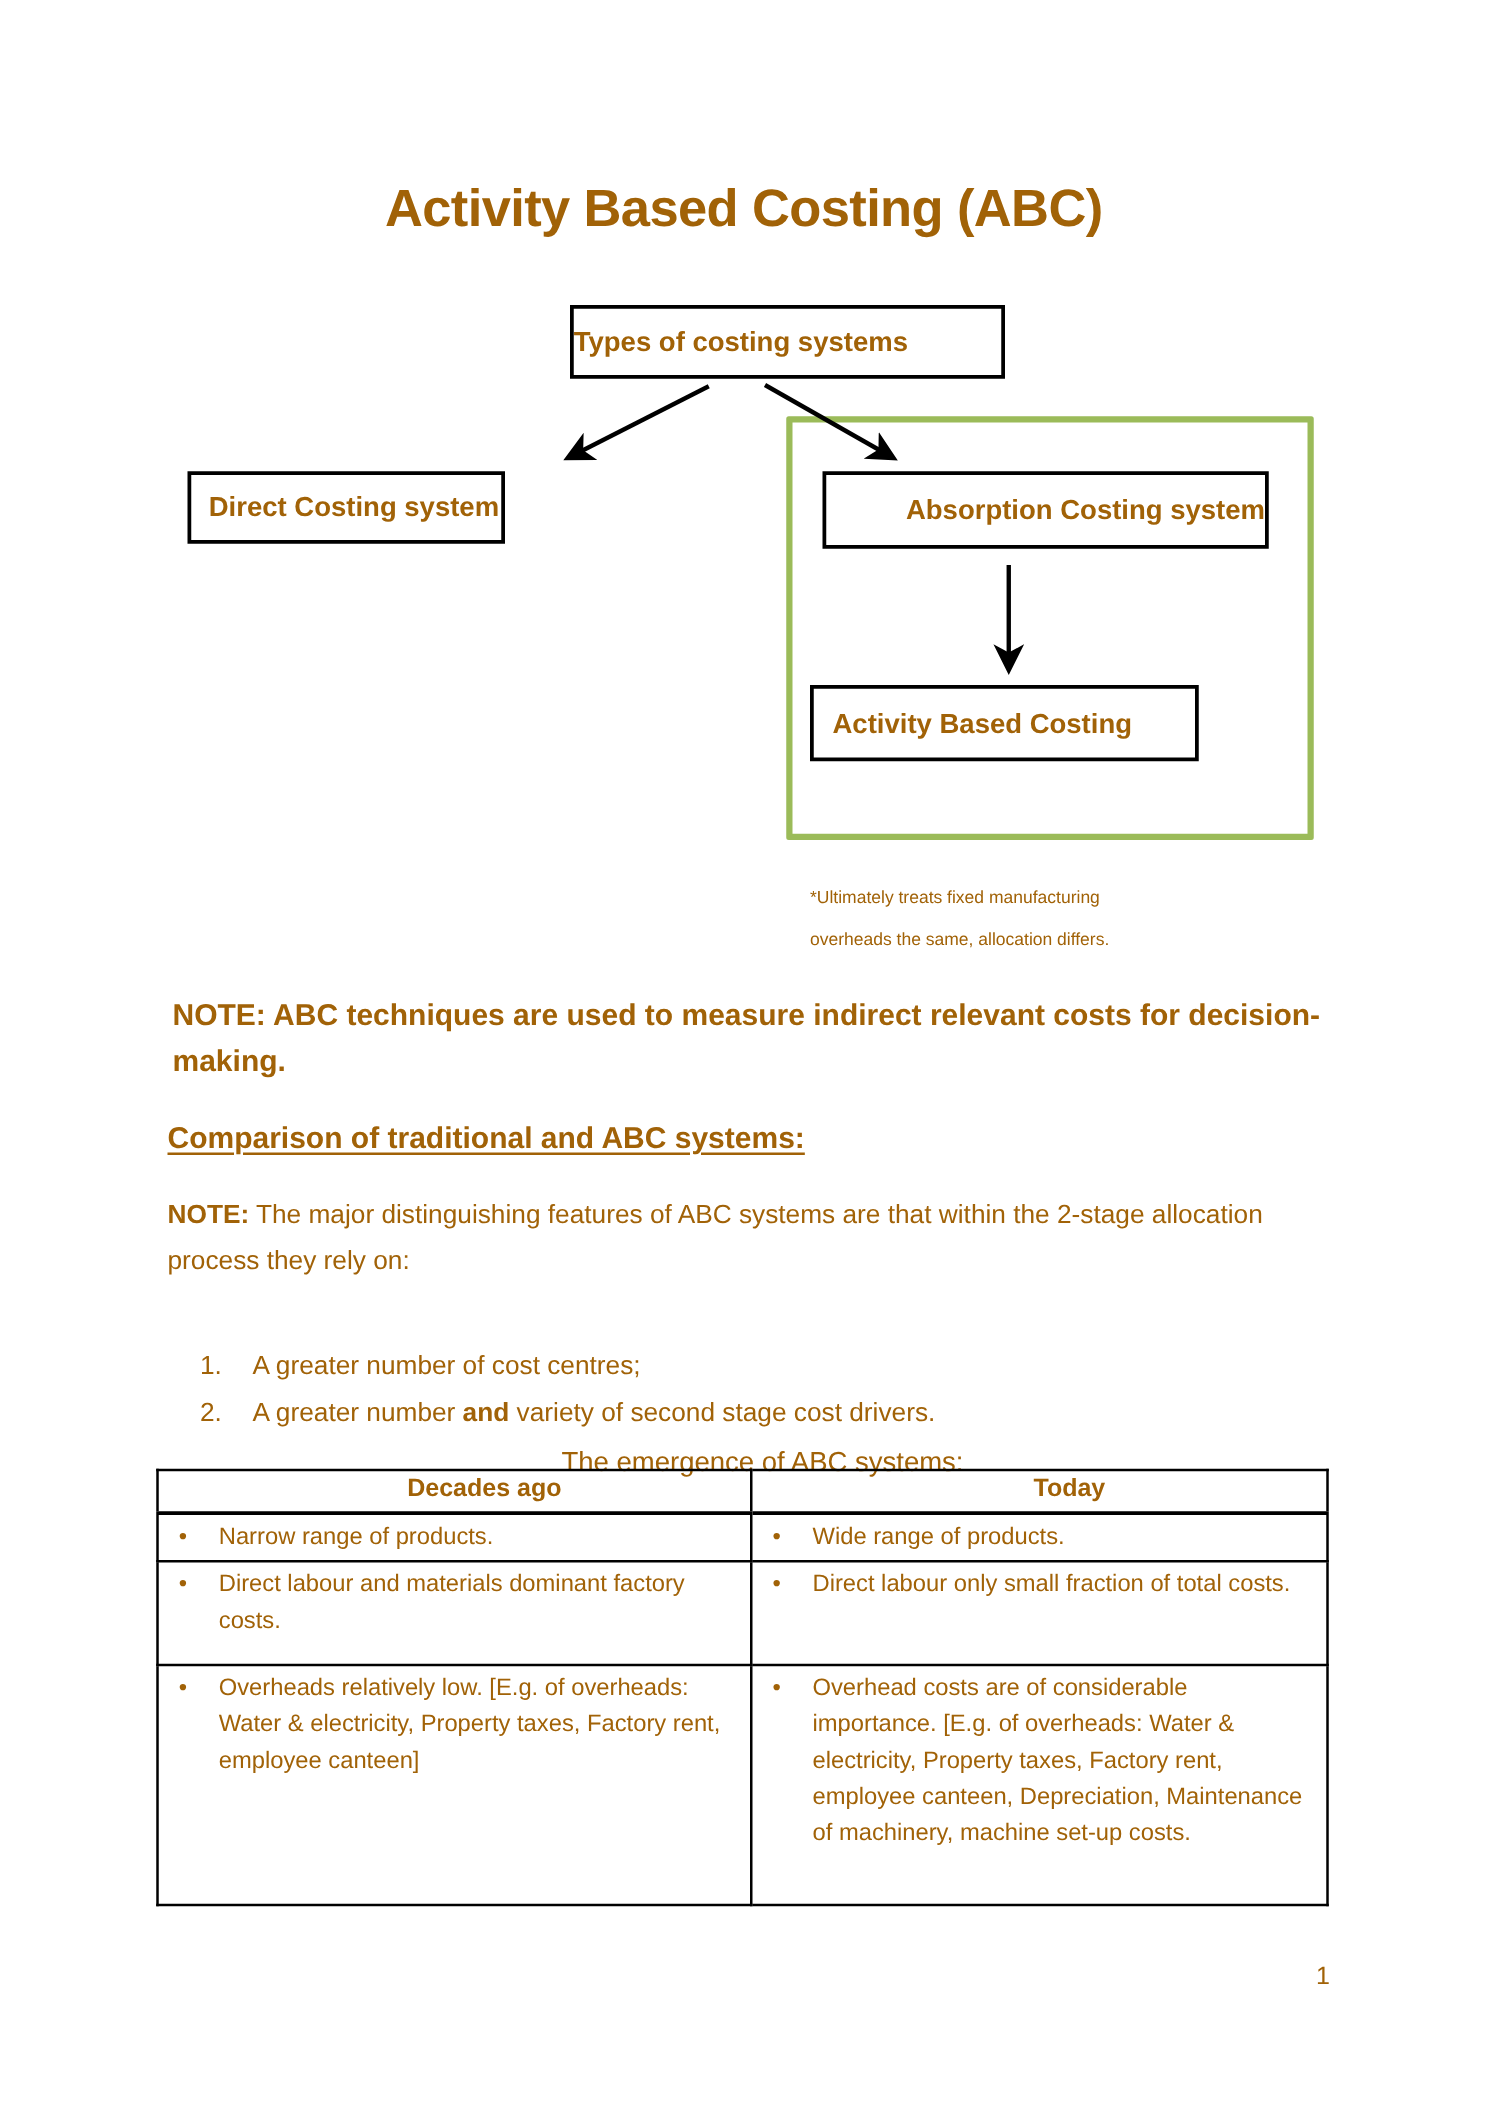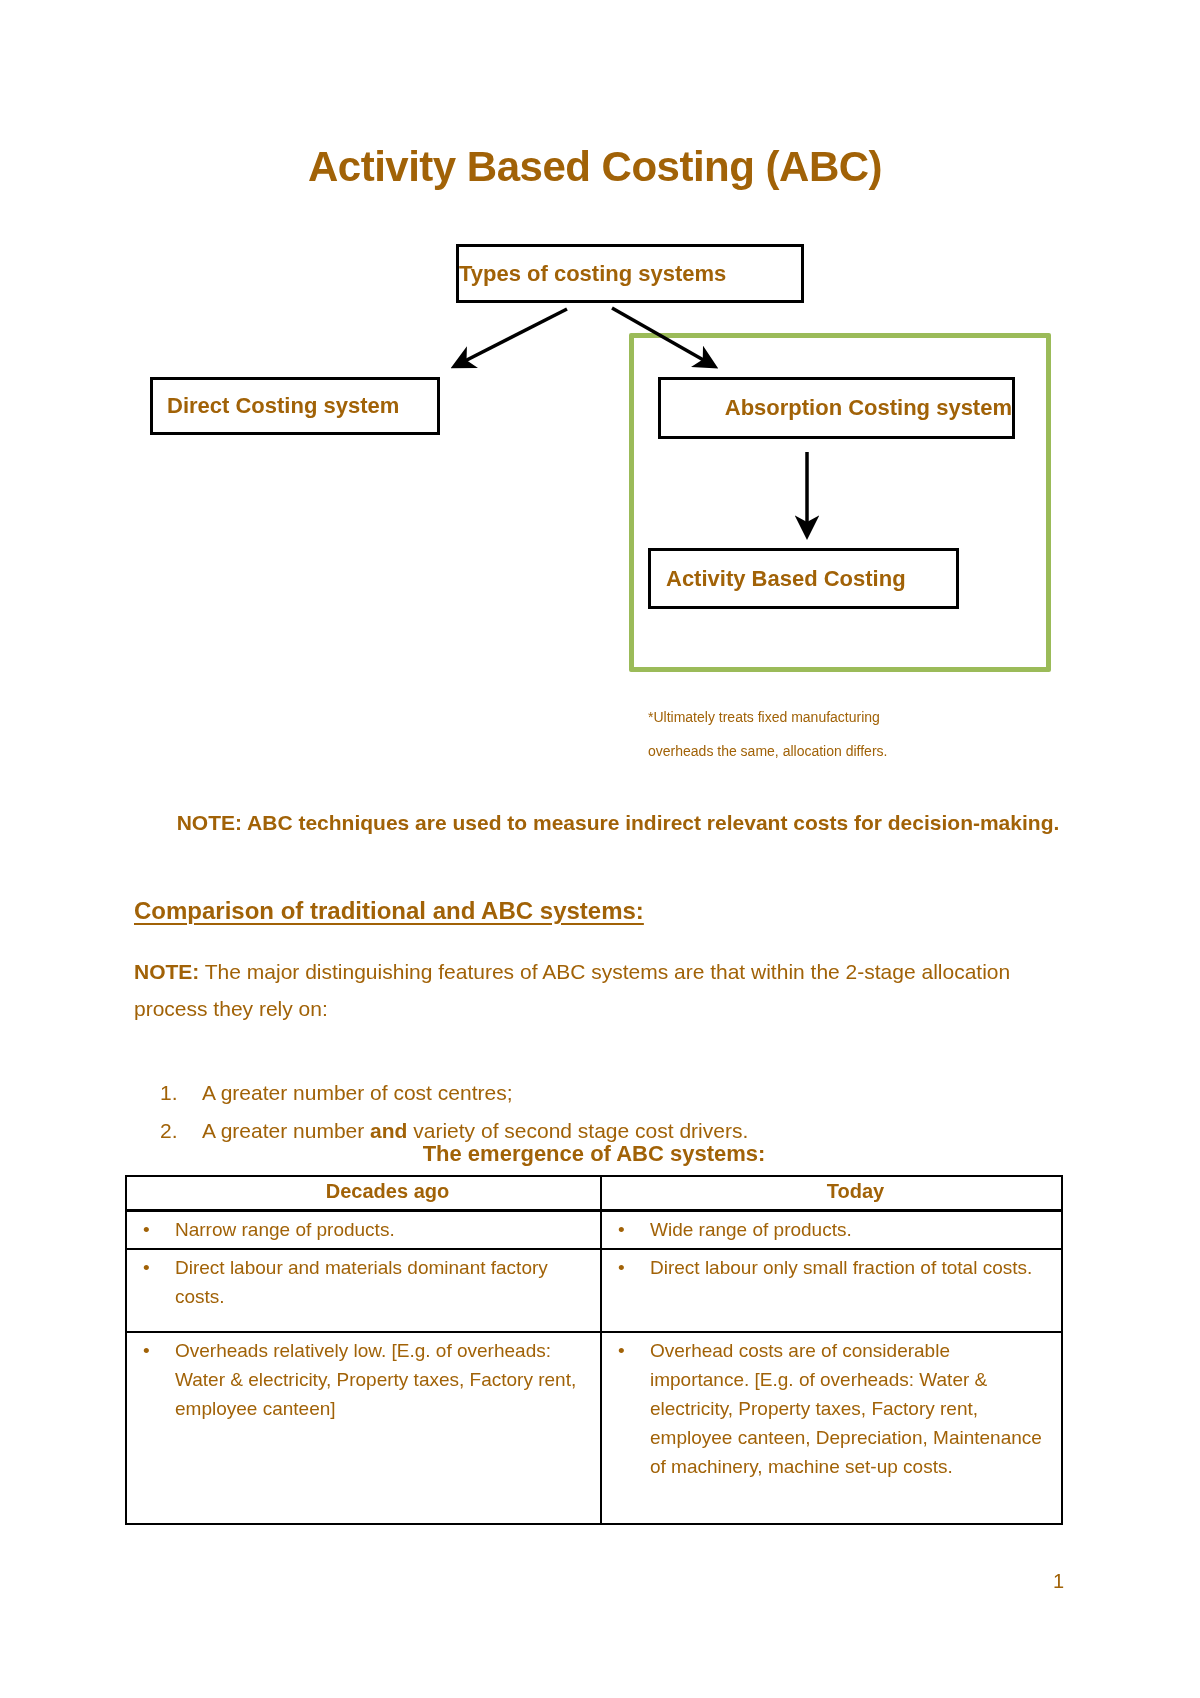--- a/index.html
+++ b/index.html
@@ -11,42 +11,42 @@
   .title{
     position:absolute;left:0;top:143px;width:1190px;margin:0;
     text-align:center;font-size:42px;font-weight:700;letter-spacing:-0.5px;
   }
   .box{
     position:absolute;border:3px solid #000;background:#fff;
     display:flex;align-items:center;box-sizing:border-box;
     font-weight:700;font-size:22px;white-space:nowrap;
   }
   .top-box{left:412px;top:244px;width:348px;height:59px;margin-left:44px;}
-  .direct-box{left:150px;top:377px;width:290px;height:58px;padding-left:14px;}
+  .direct-box{left:150px;top:377px;width:254px;height:58px;padding-left:14px;}
   .green-frame{
     position:absolute;left:629px;top:333px;width:422px;height:339px;
     border:5px solid #9bbb59;border-radius:2px;box-sizing:border-box;background:transparent;
   }
   .absorption-box{left:658px;top:377px;width:357px;height:62px;padding-left:3px;justify-content:flex-end;}
   .abc-box{left:648px;top:548px;width:311px;height:61px;padding-left:15px;}
   .arrows{position:absolute;left:0;top:0;pointer-events:none;}
   .footnote{position:absolute;left:648px;top:700px;font-size:14px;line-height:34px;}
-  .note1{position:absolute;left:134px;top:790px;width:940px;margin:14px;font-size:21px;line-height:37px;text-align:center;}
+  .note1{position:absolute;left:134px;top:790px;width:940px;margin:4px;font-size:24px;line-height:37px;}
   .b{font-weight:700;}
   .comparison-heading{
     position:absolute;left:134px;top:897px;margin:0;font-size:24px;font-weight:700;
     text-decoration:underline;text-decoration-thickness:2px;text-underline-offset:4px;
   }
   .note2{position:absolute;left:134px;top:953px;width:900px;margin:0;font-size:21px;line-height:37px;}
   .list{position:absolute;left:160px;top:1074px;font-size:21px;line-height:38px;}
   .list-item{white-space:nowrap;}
   .num{display:inline-block;width:42px;}
   .emergence-heading{
-    position:absolute;left:125px;top:1141px;width:938px;margin:0;
-    text-align:center;font-size:22px;font-weight:700;
+    position:absolute;left:125px;top:1141px;width:938px;margin:16px;
+    text-align:center;font-size:22px;font-weight:400;
   }
   .cmp-table{
     position:absolute;left:125px;top:1175px;width:938px;
     border-collapse:collapse;table-layout:fixed;font-size:19px;
   }
   .cmp-table th,.cmp-table td{border:2px solid #000;vertical-align:top;padding:0;}
   .cmp-table th{
     height:29px;font-size:20px;font-weight:700;text-align:center;
     padding-top:3px;border-bottom:3px solid #000;padding-left:48px;
   }

